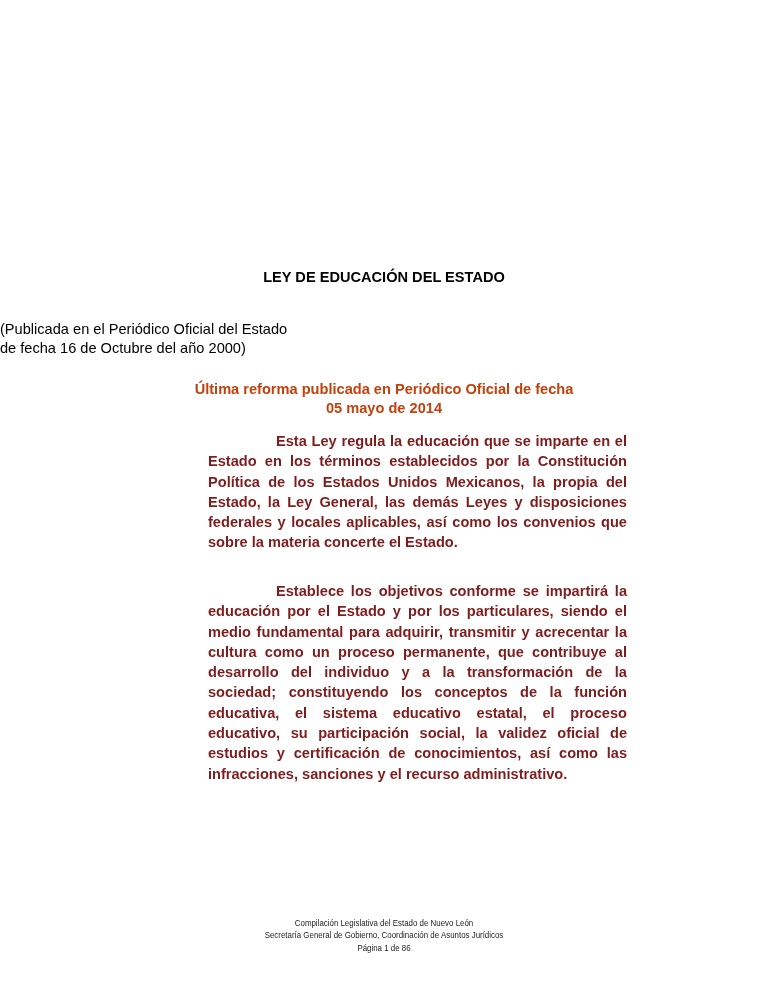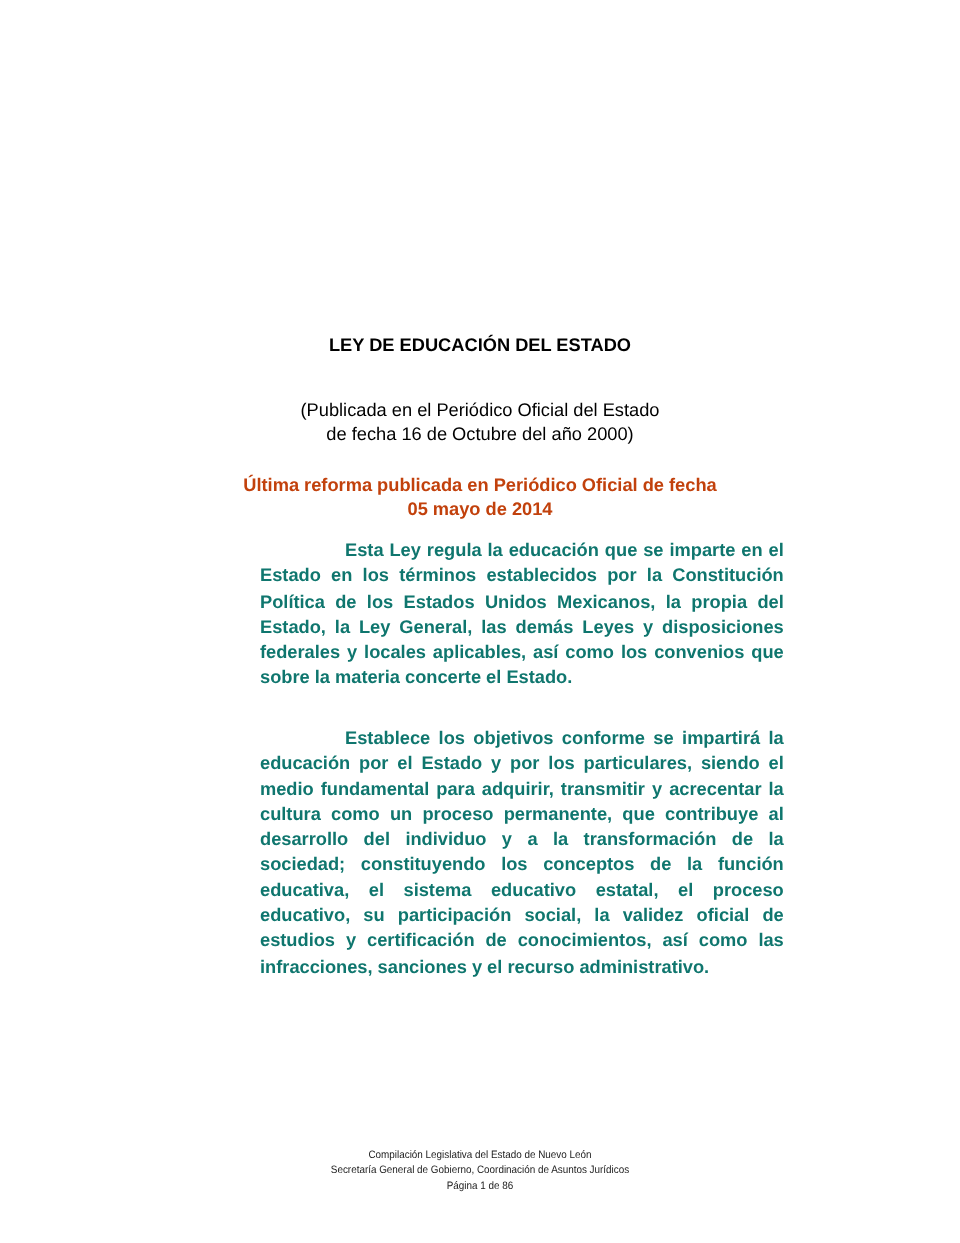--- a/index.html
+++ b/index.html
@@ -30,21 +30,21 @@
       text-align: center;
       font-weight: bold;
       font-size: 14.6px;
       line-height: 18px;
     }
     .published {
       position: absolute;
       top: 320px;
       left: 0;
       width: 768px;
-      text-align: center;
+      text-align: left;
       font-size: 14.6px;
       line-height: 19px;
     }
     .reform {
       position: absolute;
       top: 380px;
       left: 0;
       width: 768px;
       text-align: center;
       font-weight: bold;
@@ -53,21 +53,21 @@
       color: #c2410c;
     }
     .body-text {
       position: absolute;
       left: 208px;
       width: 419px;
       font-weight: bold;
       font-size: 14.6px;
       line-height: 20.3px;
       text-align: justify;
-      color: #0f766e;
+      color: #7f1d1d;
     }
     .para-1 { top: 431px; }
     .para-2 { top: 553px; margin-top: 28px; }
     .indent {
       display: inline-block;
       width: 68px;
     }
     .footer {
       position: absolute;
       top: 917px;

